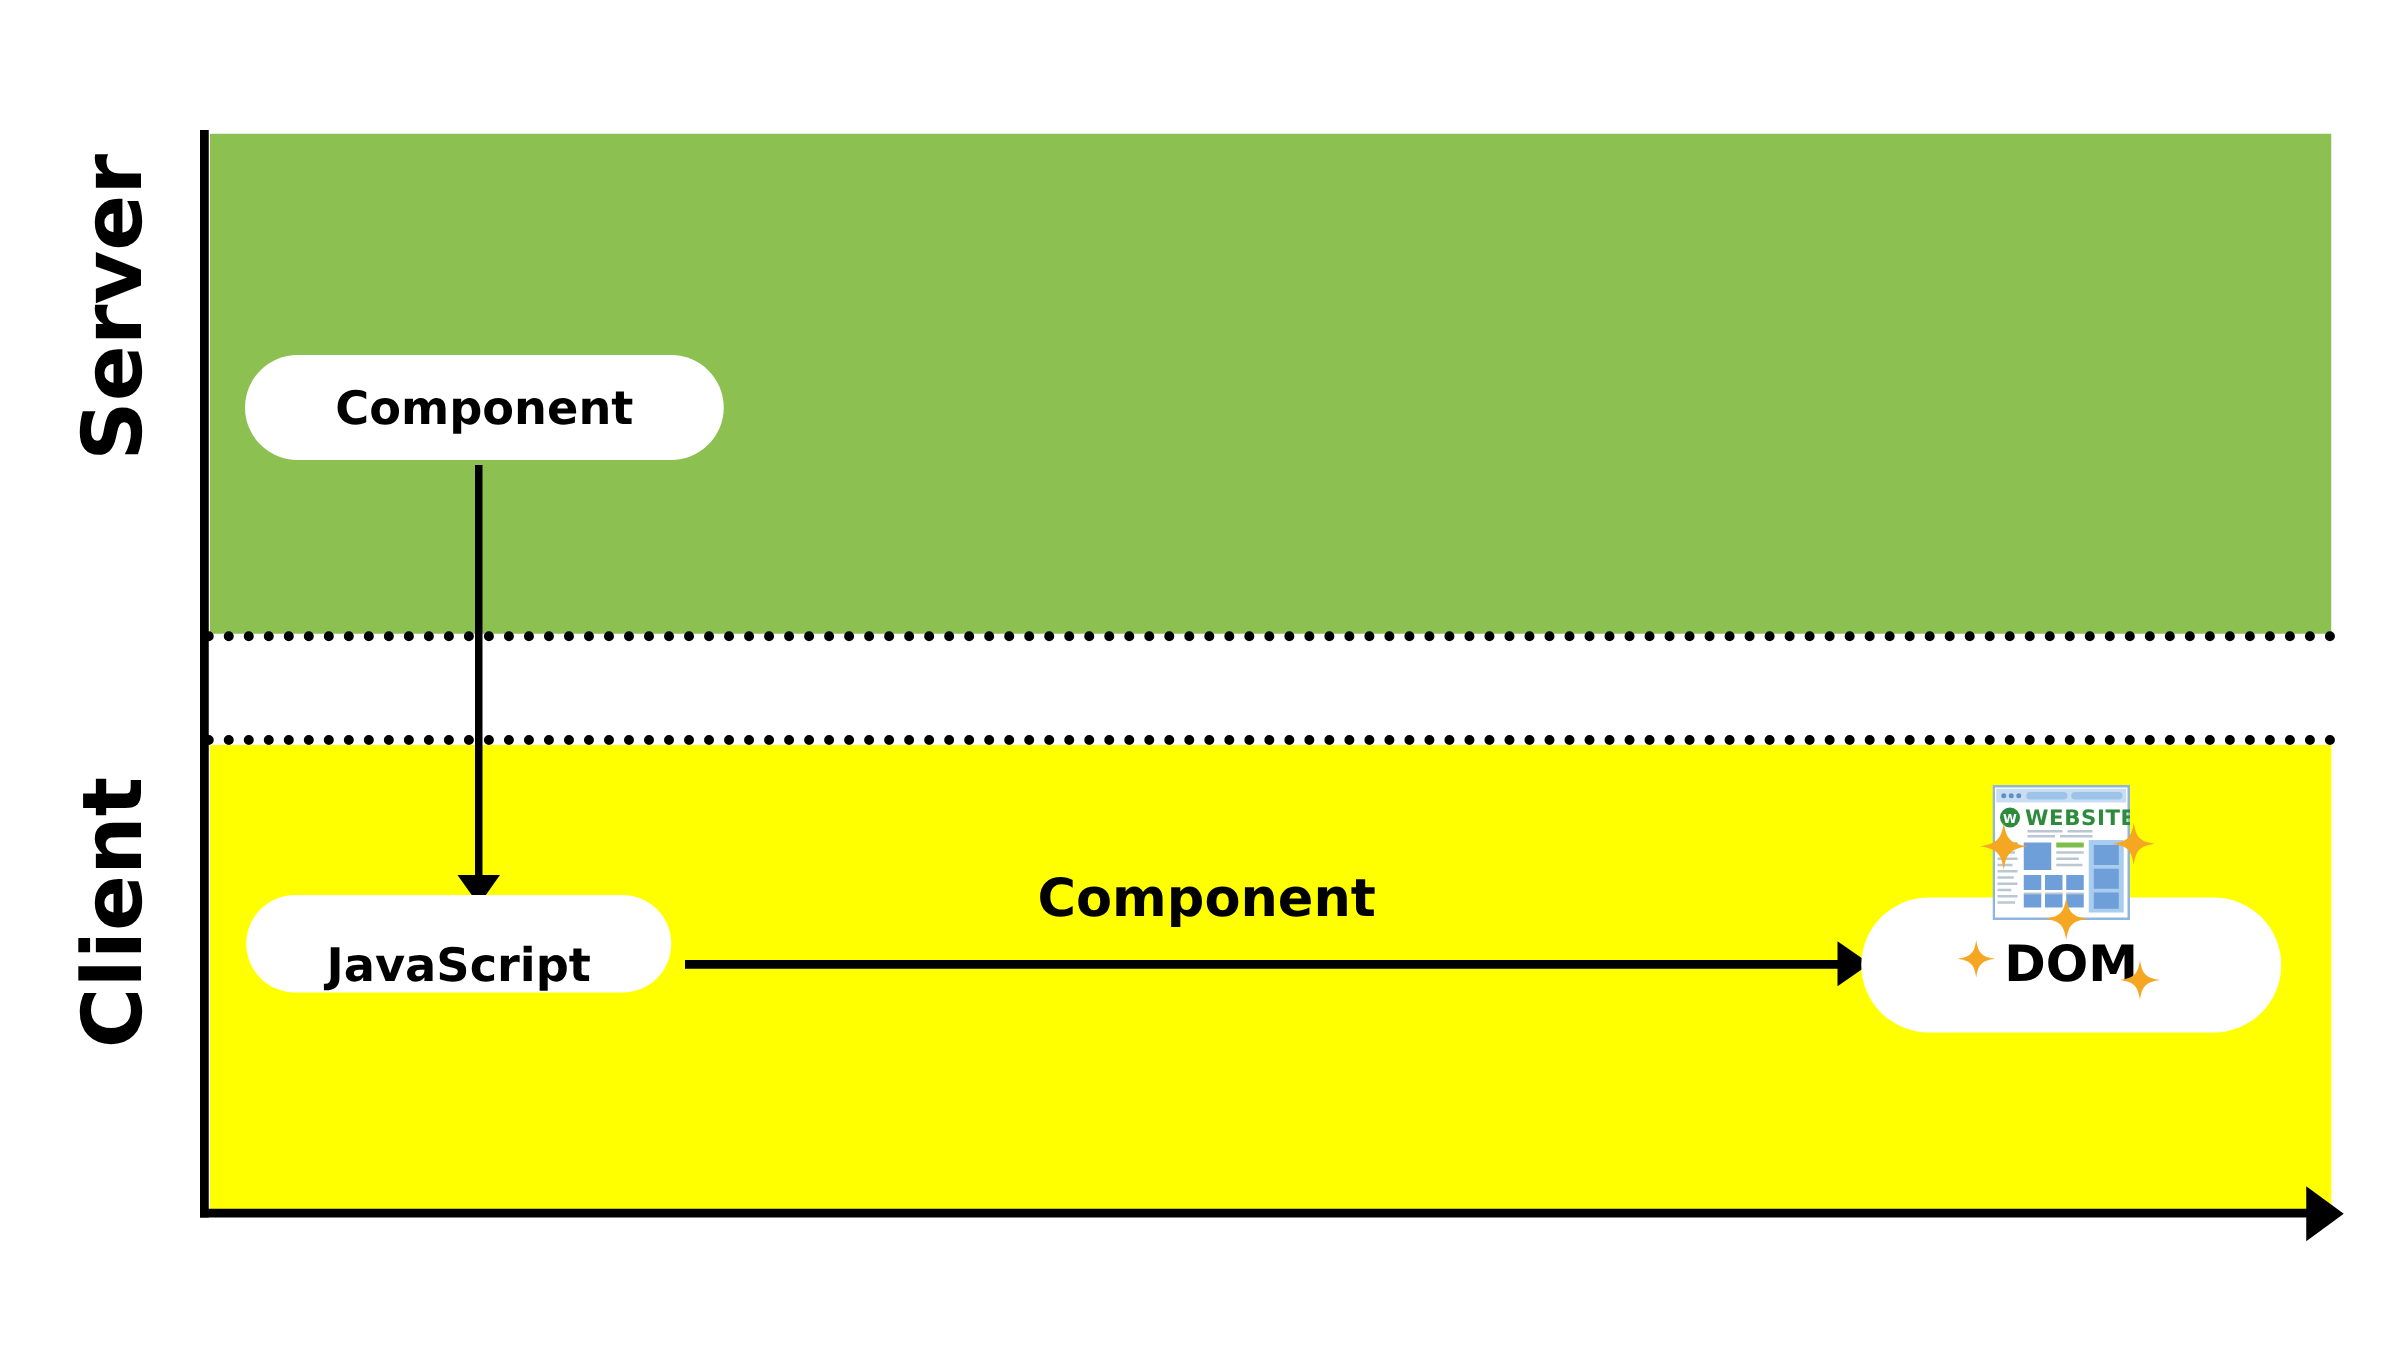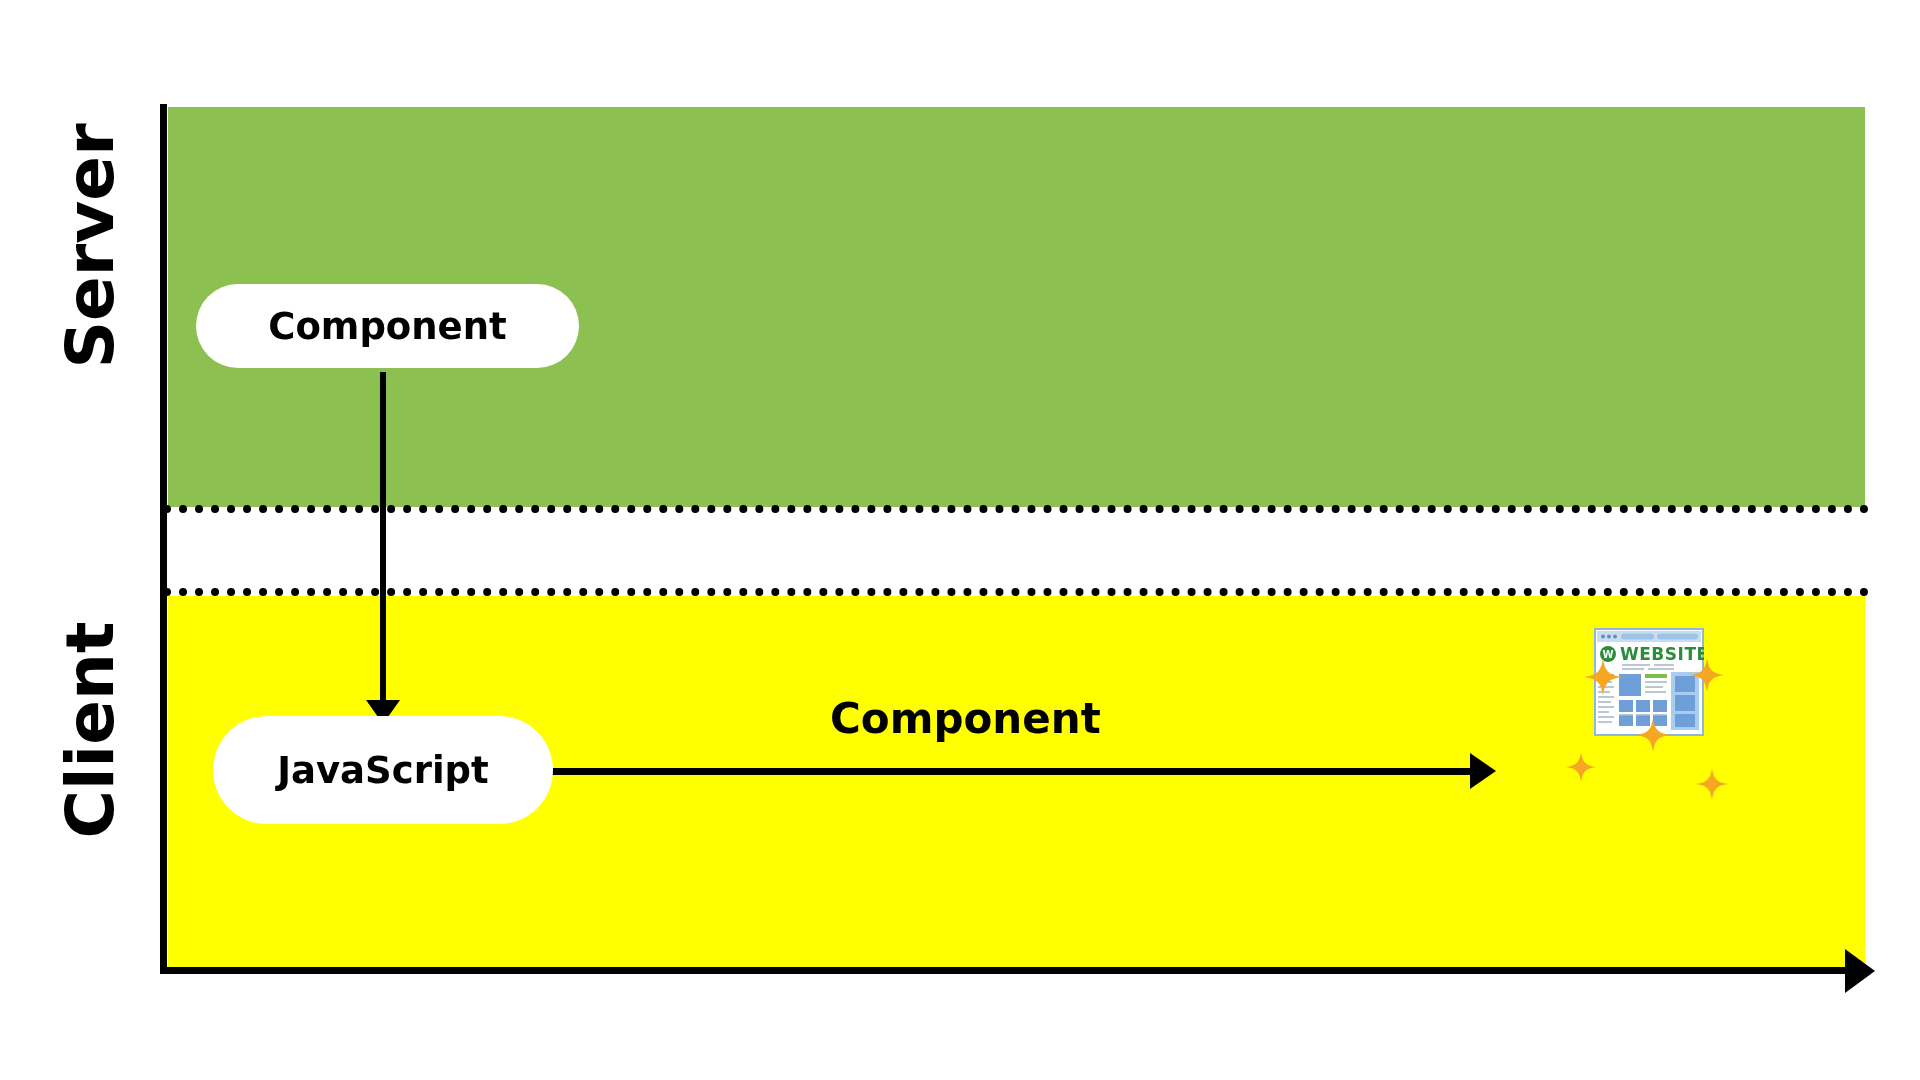--- a/index.html
+++ b/index.html
@@ -128,24 +128,25 @@
   }
 
   #node-component {
     left: 196px;
     top: 284px;
     width: 383px;
     height: 84px;
   }
 
   #node-javascript {
-    left: 213px;
+    left: 197px;
     top: 716px;
     width: 340px;
-    height: 108px;
+    height: 78px;
+    align-items: flex-end;
   }
 
   #node-dom {
     left: 1489px;
     top: 718px;
     width: 336px;
     height: 108px;
   }
 
   #node-dom .node-text {
@@ -255,20 +256,23 @@
   <div id="rendering-label">Component</div>
 
   <div class="node" id="node-component">
     <span class="node-text">Component</span>
   </div>
 
   <div class="node" id="node-javascript">
     <span class="node-text">JavaScript</span>
   </div>
 
+  <div class="node" id="node-dom">
+    <span class="node-text">DOM</span>
+  </div>
 
   <svg id="website-icon" viewBox="0 0 110 108">
     <rect x="1" y="1" width="108" height="106" fill="#ffffff" stroke="#8fb6de" stroke-width="2"></rect>
     <rect x="3" y="3" width="104" height="11" fill="#c9ddf2"></rect>
     <circle cx="9" cy="8.5" r="2" fill="#5f8fc4"></circle>
     <circle cx="15" cy="8.5" r="2" fill="#5f8fc4"></circle>
     <circle cx="21" cy="8.5" r="2" fill="#5f8fc4"></circle>
     <rect x="27" y="5.5" width="33" height="6" rx="3" fill="#9dc3e8"></rect>
     <rect x="63" y="5.5" width="41" height="6" rx="3" fill="#9dc3e8"></rect>
 

